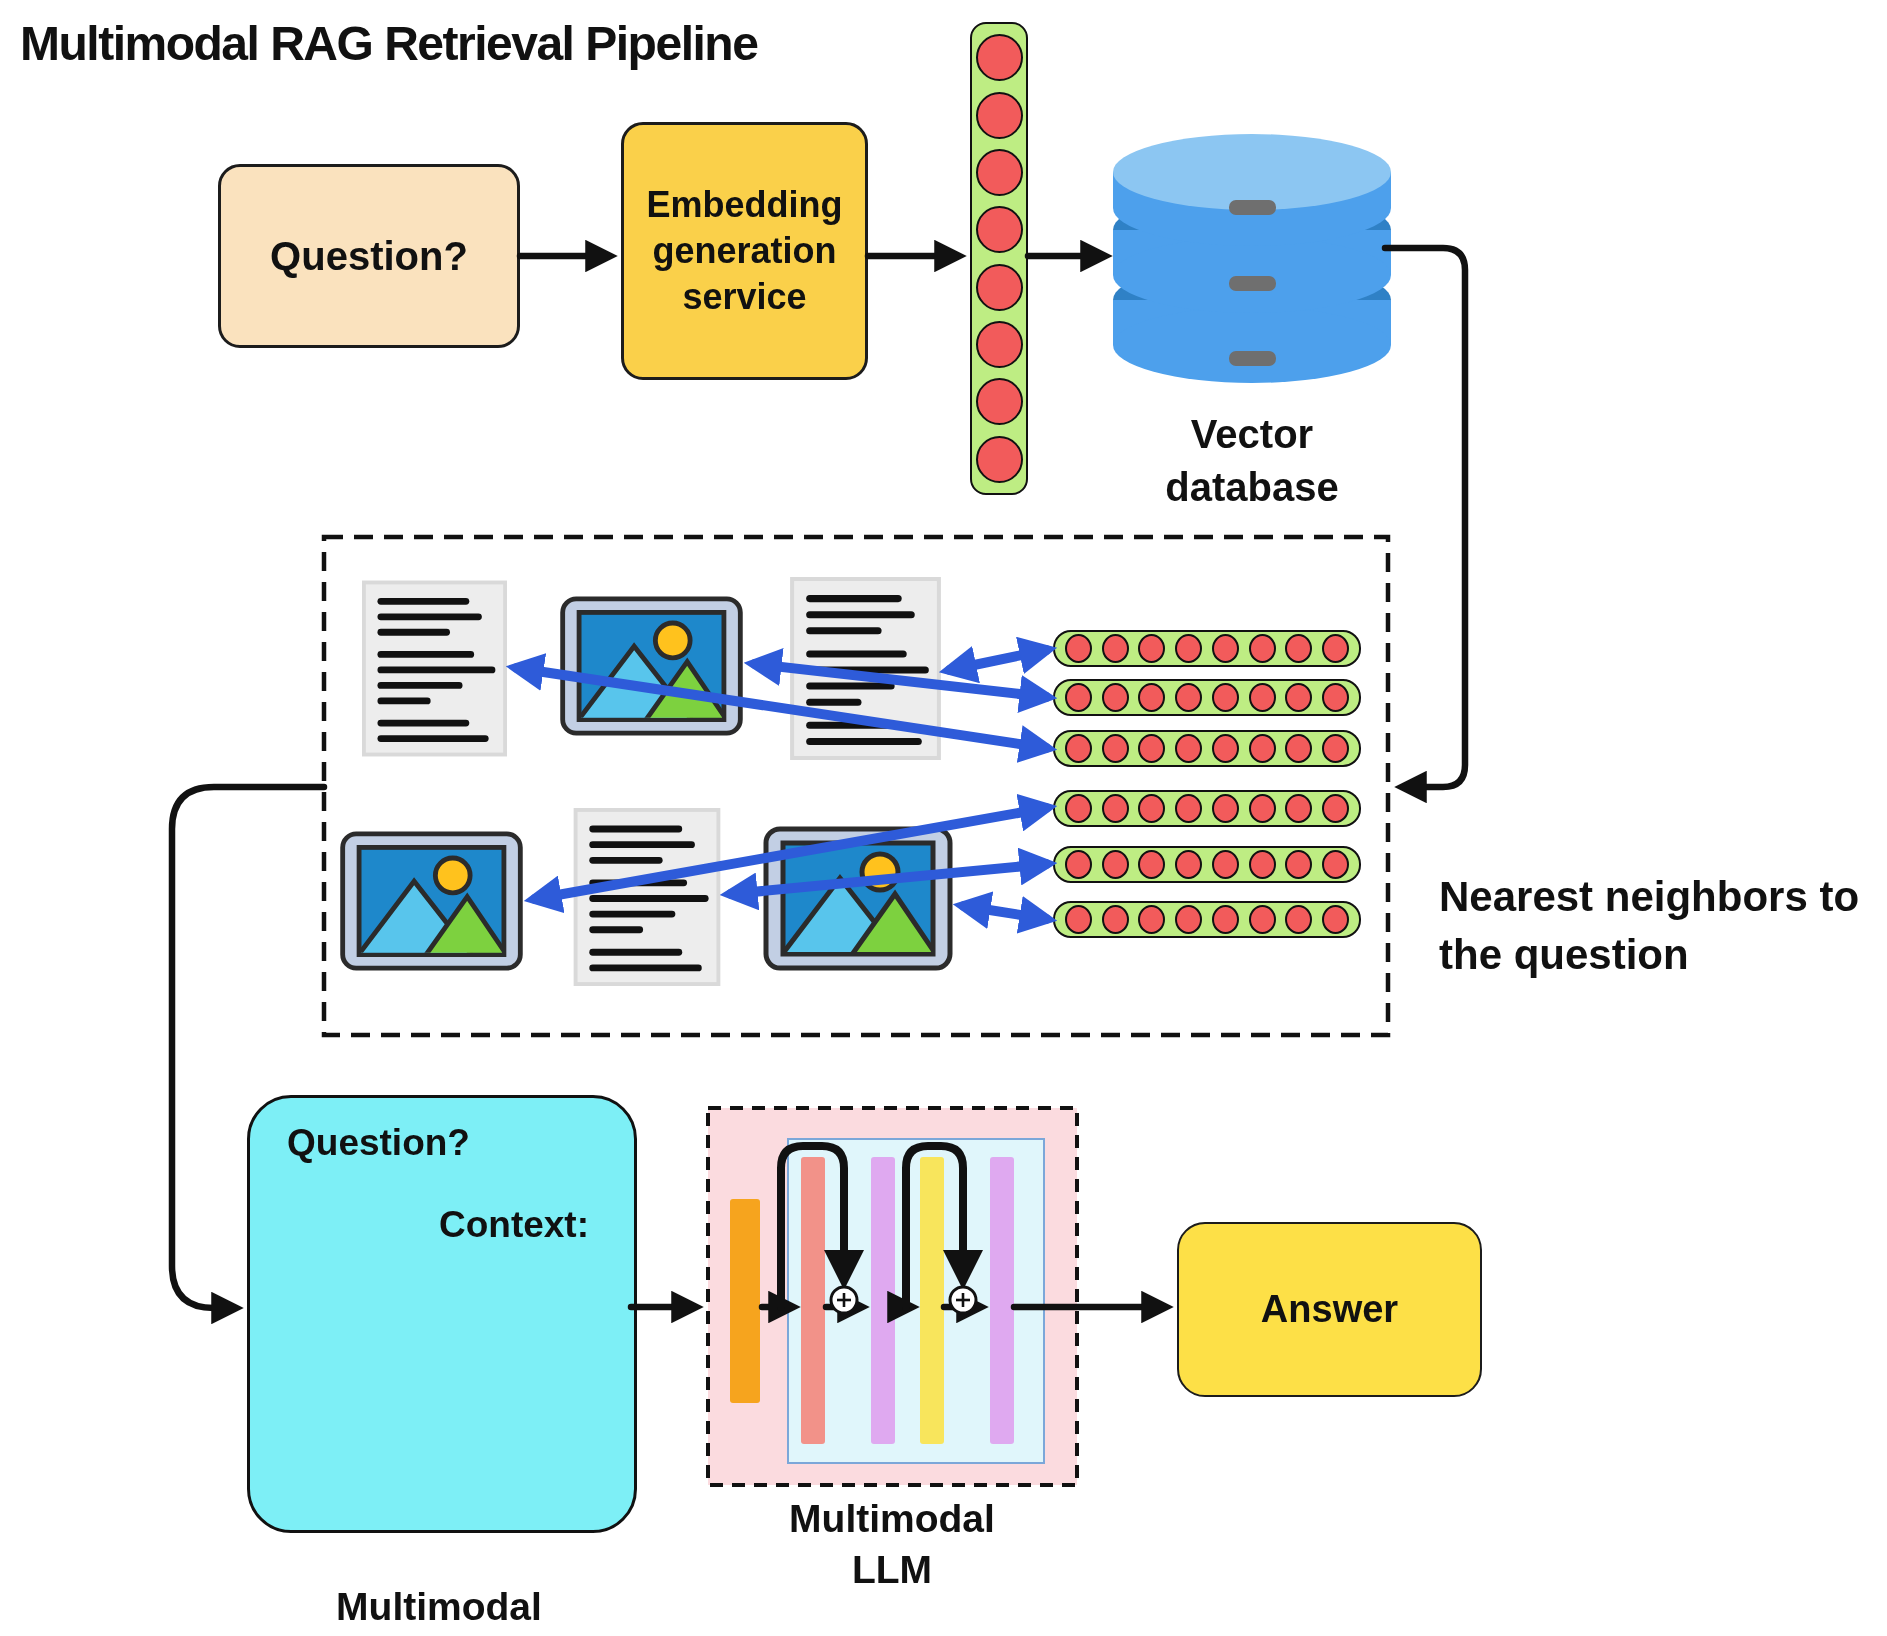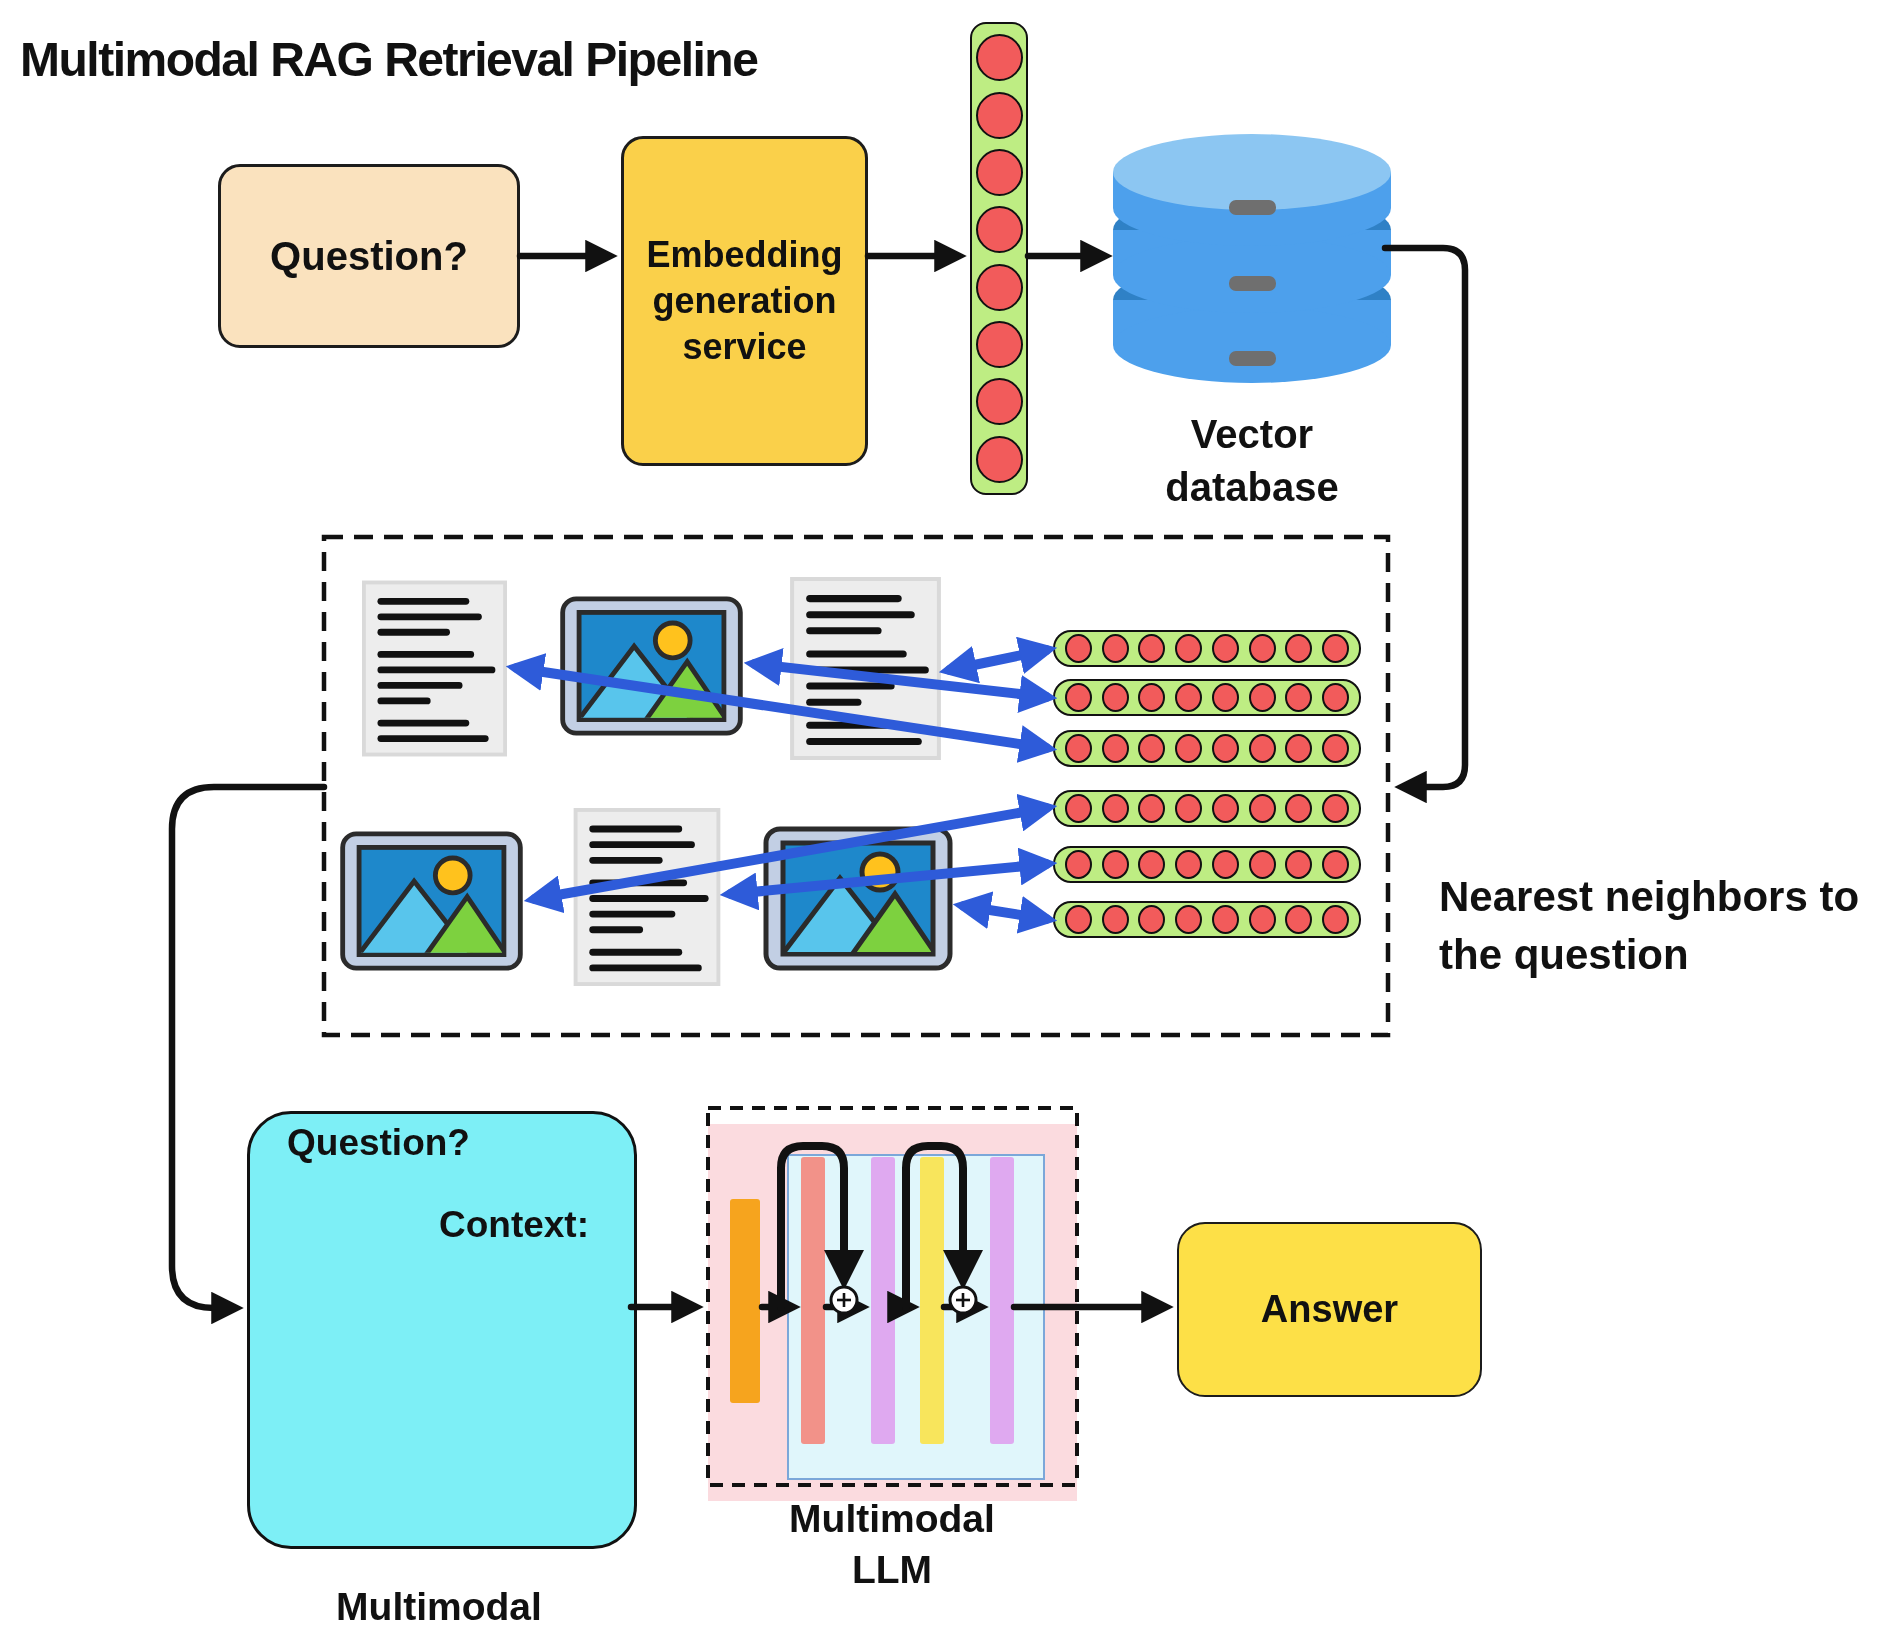--- a/index.html
+++ b/index.html
@@ -1,26 +1,26 @@
 <!DOCTYPE html>
 <html><head>
 <meta charset="utf-8">
 <style>
   html,body{margin:0;padding:0;background:#fff;}
   .canvas{position:relative;width:1887px;height:1636px;background:#ffffff;overflow:hidden;
           font-family:"Liberation Sans",sans-serif;font-weight:700;color:#111;}
-  .abs{position:absolute;margin-top:16px;}
+  .abs{position:absolute;}
   svg.layer{position:absolute;left:0;top:0;pointer-events:none;}
   #bg{z-index:1;}
   #fg{z-index:6;}
 
   .box{position:absolute;box-sizing:border-box;display:flex;align-items:center;justify-content:center;
        text-align:center;z-index:2;}
   .question-box{left:218px;top:164px;width:302px;height:184px;background:#FAE2BE;border:3px solid #1c1c1c;border-radius:22px;font-size:40px;}
-  .embed-box{left:621px;top:136px;width:247px;height:330px;background:#FAD04A;border:3px solid #1c1c1c;border-radius:22px;font-size:36px;line-height:1.28;padding:6px;}
+  .embed-box{left:621px;top:122px;width:247px;height:258px;background:#FAD04A;border:3px solid #1c1c1c;border-radius:22px;font-size:36px;line-height:1.28;padding:6px;}
   .answer-box{left:1177px;top:1222px;width:305px;height:175px;background:#fde047;border:2.5px solid #1c1c1c;border-radius:28px;font-size:38px;}
   .prompt-box{left:247px;top:1095px;width:384px;height:432px;background:#7DEFF6;border:3.5px solid #111;border-radius:44px;z-index:2;}
   .llm-outer{left:708px;top:1108px;width:369px;height:377px;background:#FBDBDF;z-index:2;}
   .llm-inner{left:787px;top:1138px;width:258px;height:326px;background:#E0F6FB;border:2px solid #7BA7D9;box-sizing:border-box;z-index:2;}
   .bar{position:absolute;z-index:3;border-radius:3px;}
   .bar-orange{left:730px;top:1199px;width:30px;height:204px;background:#F6A41E;}
   .bar-salmon{left:801px;top:1157px;width:24px;height:287px;background:#F29289;}
   .bar-purple1{left:871px;top:1157px;width:24px;height:287px;background:#DFA9F0;}
   .bar-yellow{left:920px;top:1157px;width:24px;height:287px;background:#F8E55C;}
   .bar-purple2{left:990px;top:1157px;width:24px;height:287px;background:#DFA9F0;}

